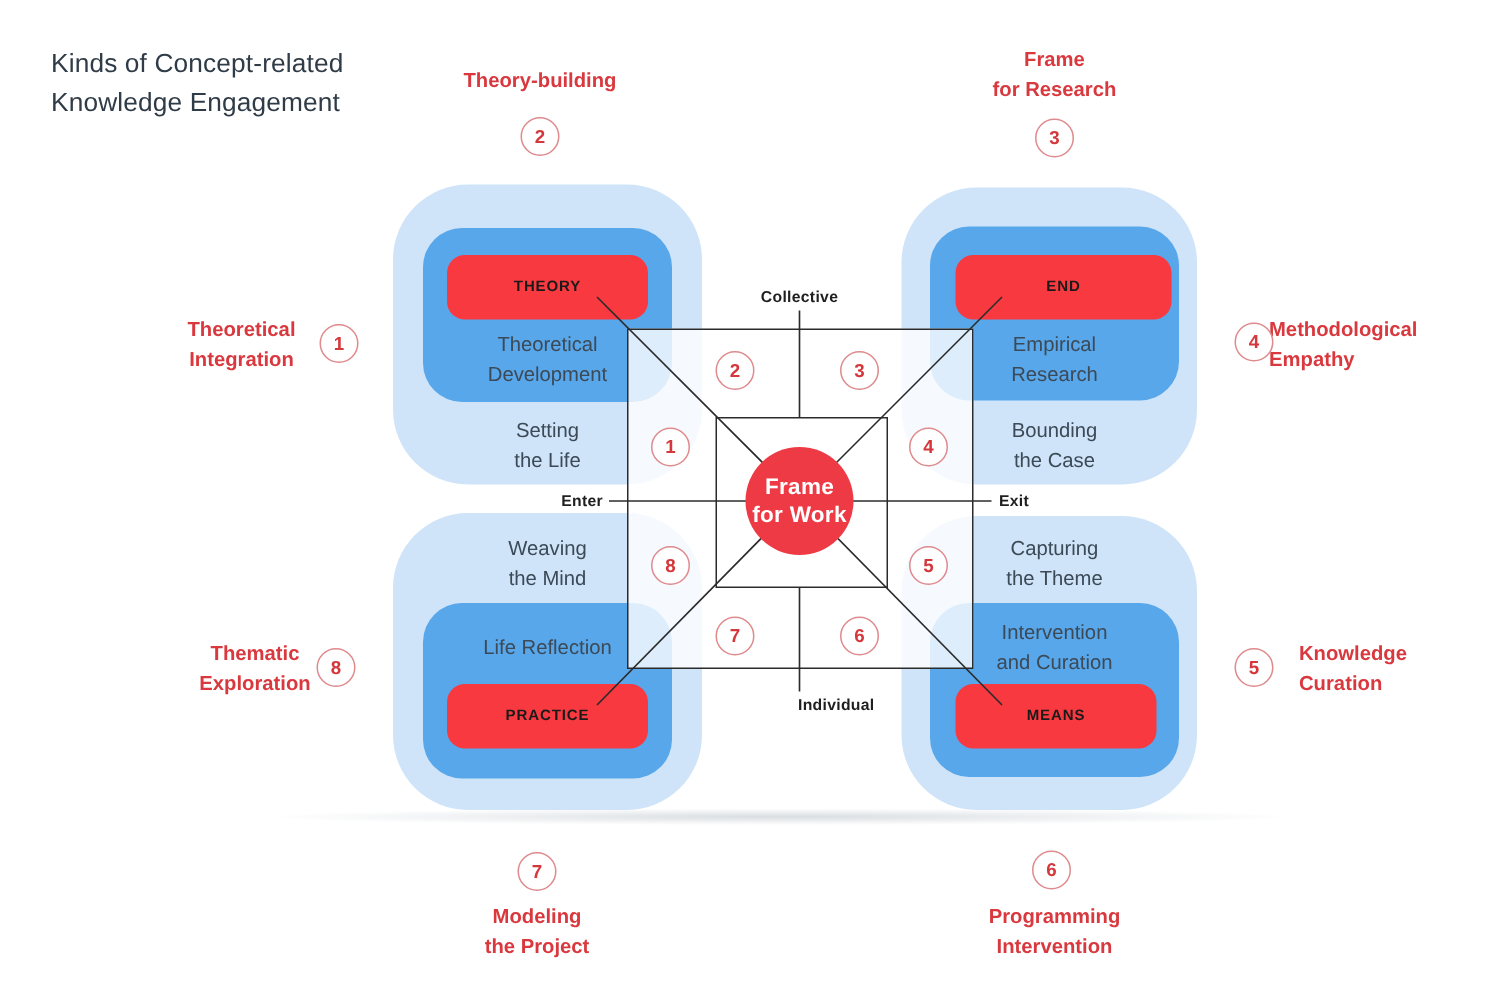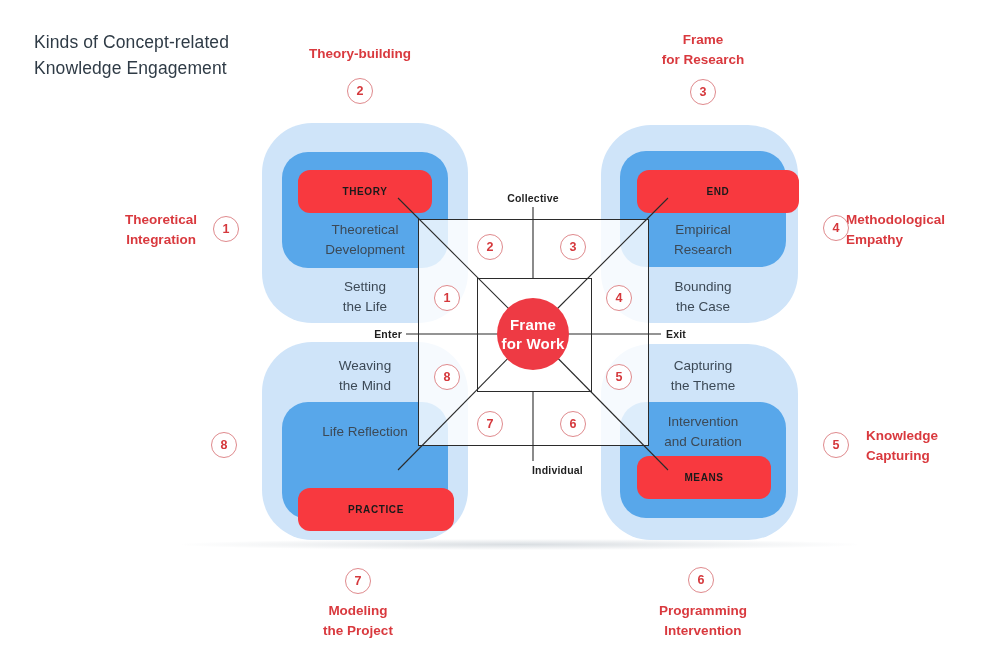--- a/index.html
+++ b/index.html
@@ -73,29 +73,29 @@
   <div class="light-block" style="left:262px;top:123px;width:206px;height:200px;"></div>
   <div class="blue-block" style="left:282px;top:152px;width:166px;height:116px;"></div>
   <div class="core-box" style="left:298px;top:170px;width:134px;height:43px;">THEORY</div>
   <div class="block-text" style="left:282px;top:220px;width:166px;">Theoretical
 Development</div>
   <div class="block-text" style="left:282px;top:277px;width:166px;">Setting
 the Life</div>
 
   <div class="light-block" style="left:601px;top:125px;width:197px;height:198px;"></div>
   <div class="blue-block" style="left:620px;top:151px;width:166px;height:116px;"></div>
-  <div class="core-box" style="left:637px;top:170px;width:162px;height:43px;">END</div>
+  <div class="core-box" style="left:637px;top:170px;width:144px;height:43px;">END</div>
   <div class="block-text" style="left:620px;top:220px;width:166px;">Empirical
 Research</div>
   <div class="block-text" style="left:620px;top:277px;width:166px;">Bounding
 the Case</div>
 
   <div class="light-block" style="left:262px;top:342px;width:206px;height:198px;"></div>
   <div class="blue-block" style="left:282px;top:402px;width:166px;height:117px;"></div>
-  <div class="core-box" style="left:298px;top:456px;width:156px;height:43px;margin-top:32px;">PRACTICE</div>
+  <div class="core-box" style="left:298px;top:456px;width:134px;height:43px;">PRACTICE</div>
   <div class="block-text" style="left:282px;top:356px;width:166px;">Weaving
 the Mind</div>
   <div class="block-text" style="left:282px;top:422px;width:166px;">Life Reflection</div>
 
   <div class="light-block" style="left:601px;top:344px;width:197px;height:196px;"></div>
   <div class="blue-block" style="left:620px;top:402px;width:166px;height:116px;"></div>
   <div class="core-box" style="left:637px;top:456px;width:134px;height:43px;">MEANS</div>
   <div class="block-text" style="left:620px;top:356px;width:166px;">Capturing
 the Theme</div>
   <div class="block-text" style="left:620px;top:412px;width:166px;">Intervention
@@ -139,24 +139,26 @@
   <div class="numcircle" style="left:690px;top:79px;">3</div>
 
   <div class="red-label tc" style="left:91px;top:210px;width:140px;">Theoretical
 Integration</div>
   <div class="numcircle" style="left:213px;top:216px;">1</div>
 
   <div class="red-label" style="left:846px;top:210px;width:130px;">Methodological
 Empathy</div>
   <div class="numcircle" style="left:823px;top:215px;">4</div>
 
+  <div class="red-label tc" style="left:100px;top:426px;width:140px;">Thematic
+Exploration</div>
   <div class="numcircle" style="left:211px;top:432px;">8</div>
 
   <div class="red-label" style="left:866px;top:426px;width:130px;">Knowledge
-Capturing</div>
+Curation</div>
   <div class="numcircle" style="left:823px;top:432px;">5</div>
 
   <div class="numcircle" style="left:345px;top:568px;">7</div>
   <div class="red-label tc" style="left:288px;top:601px;width:140px;">Modeling
 the Project</div>
 
   <div class="numcircle" style="left:688px;top:567px;">6</div>
   <div class="red-label tc" style="left:633px;top:601px;width:140px;">Programming
 Intervention</div>
 

